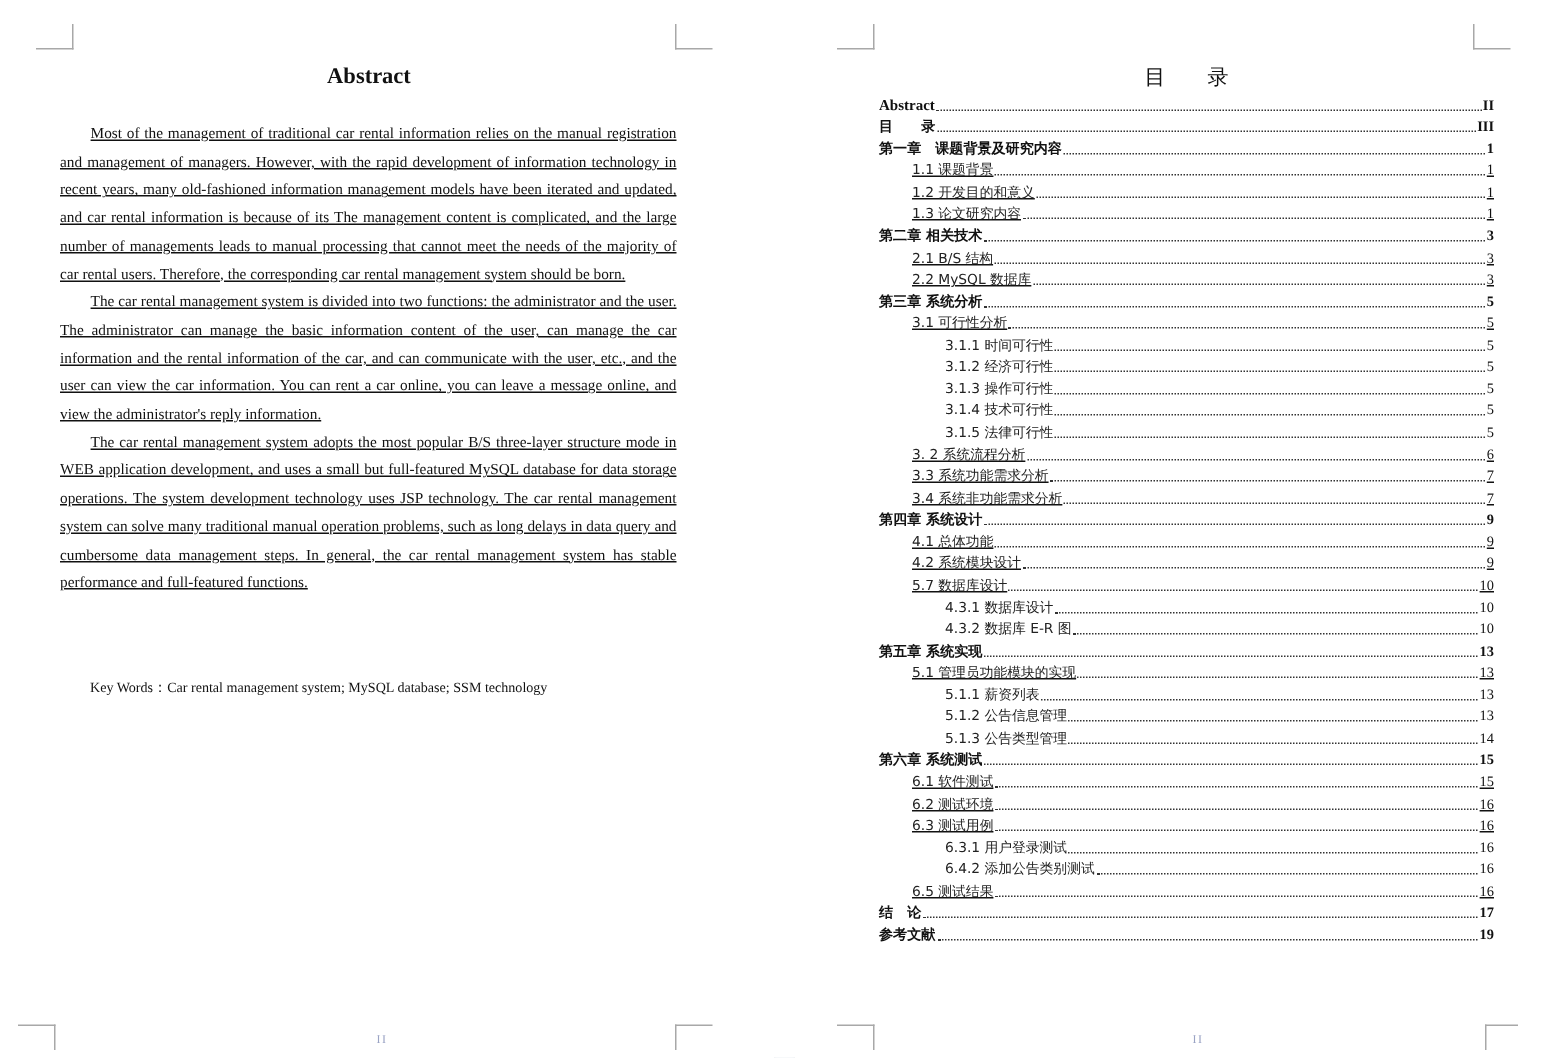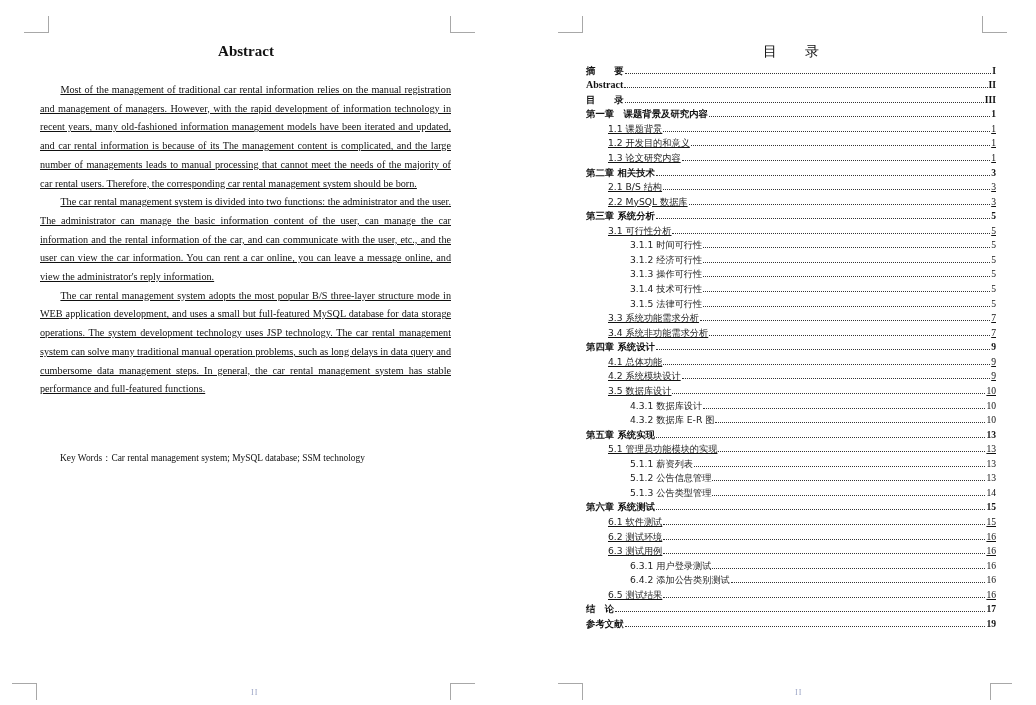--- a/index.html
+++ b/index.html
@@ -85,25 +85,20 @@
 <div class="gutter"></div>
 
 <div class="page" id="page-right">
   <div class="corner c-tl" style="left:52px;top:16px;"></div>
   <div class="corner c-tr" style="left:476px;top:16px;"></div>
   <div class="corner c-bl" style="left:52px;top:683px;"></div>
   <div class="corner c-br" style="left:484px;top:683px;"></div>
 
   <div class="toc-title">目　　录</div>
   <div class="toc" id="toc">
-      <div class="toc-row lvl0">
-        <span class="lbl">摘　　要</span>
-        <span class="dots"></span>
-        <span class="pg">I</span>
-      </div>
       <div class="toc-row lvl0 latin">
         <span class="lbl">Abstract</span>
         <span class="dots"></span>
         <span class="pg">II</span>
       </div>
       <div class="toc-row lvl0">
         <span class="lbl">目　　录</span>
         <span class="dots"></span>
         <span class="pg">III</span>
       </div>
@@ -171,20 +166,25 @@
         <span class="lbl">3.1.4 技术可行性</span>
         <span class="dots"></span>
         <span class="pg">5</span>
       </div>
       <div class="toc-row lvl2">
         <span class="lbl">3.1.5 法律可行性</span>
         <span class="dots"></span>
         <span class="pg">5</span>
       </div>
       <div class="toc-row lvl1">
+        <span class="lbl">3. 2 系统流程分析</span>
+        <span class="dots"></span>
+        <span class="pg">6</span>
+      </div>
+      <div class="toc-row lvl1">
         <span class="lbl">3.3 系统功能需求分析</span>
         <span class="dots"></span>
         <span class="pg">7</span>
       </div>
       <div class="toc-row lvl1">
         <span class="lbl">3.4 系统非功能需求分析</span>
         <span class="dots"></span>
         <span class="pg">7</span>
       </div>
       <div class="toc-row lvl0">
@@ -196,21 +196,21 @@
         <span class="lbl">4.1 总体功能</span>
         <span class="dots"></span>
         <span class="pg">9</span>
       </div>
       <div class="toc-row lvl1">
         <span class="lbl">4.2 系统模块设计</span>
         <span class="dots"></span>
         <span class="pg">9</span>
       </div>
       <div class="toc-row lvl1">
-        <span class="lbl">3.5 数据库设计</span>
+        <span class="lbl">5.7 数据库设计</span>
         <span class="dots"></span>
         <span class="pg">10</span>
       </div>
       <div class="toc-row lvl2">
         <span class="lbl">4.3.1 数据库设计</span>
         <span class="dots"></span>
         <span class="pg">10</span>
       </div>
       <div class="toc-row lvl2">
         <span class="lbl">4.3.2 数据库 E-R 图</span>

